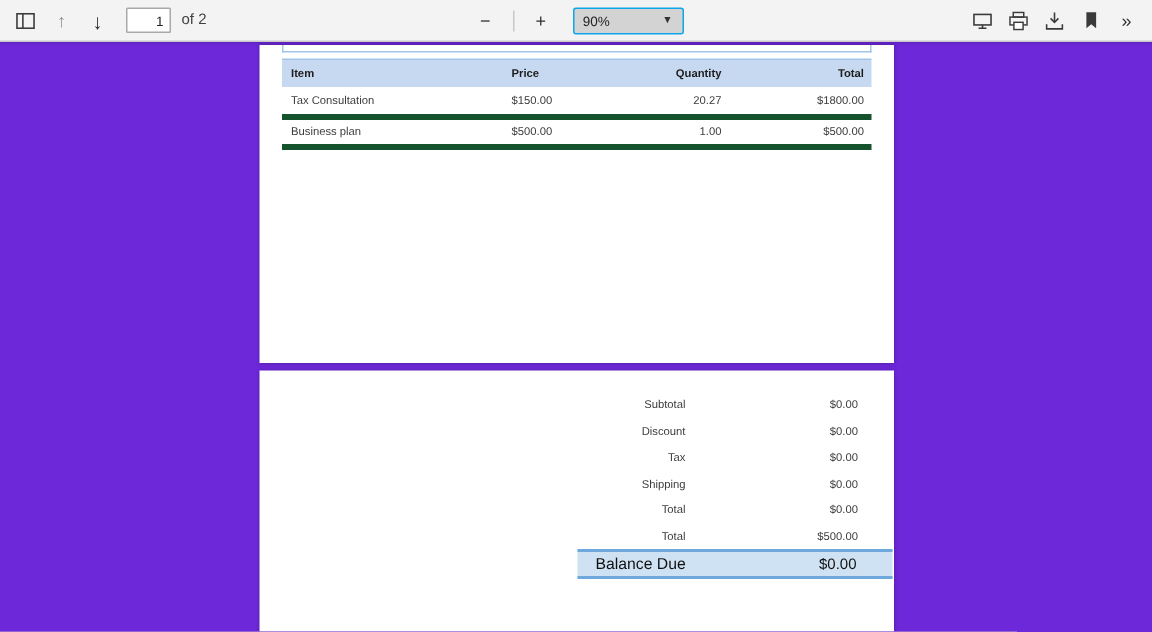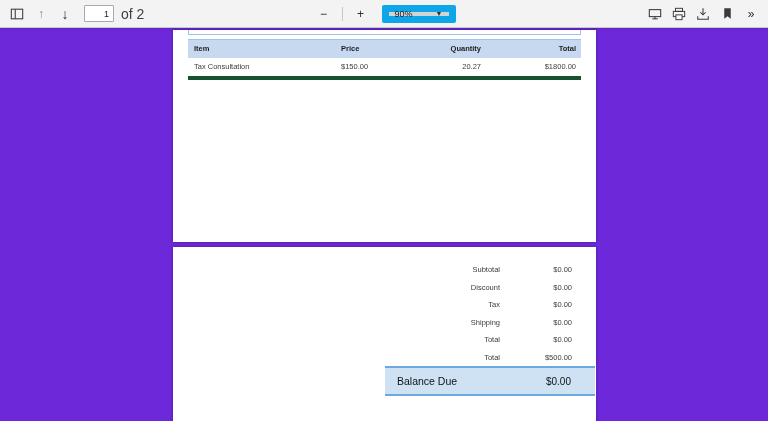--- a/index.html
+++ b/index.html
@@ -34,25 +34,25 @@
   }
   .glyph{font-size:12px;line-height:1;color:#2e2e2e;}
   .glyph.dim{color:#8a8a8a;}
   .glyph.big{font-size:14px;font-weight:bold;}
   .page-input{
     width:30px;height:17px;margin-left:6px;
     border:1px solid #a9a9a9;border-radius:1px;background:#fff;
     font-size:9px;text-align:right;padding:0 4px 0 2px;color:#222;
     font-family:"Liberation Sans",sans-serif;
   }
-  .page-count{font-size:14px;color:#404040;margin:0 8px 0 5px;}
+  .page-count{font-size:10px;color:#404040;margin:0 8px 0 5px;}
   .tb-divider{width:1px;height:14px;background:#c7c7c7;margin:0 3px;}
   .zoom-select{
     height:18px;min-width:74px;margin-left:6px;
-    background:#d3d3d3;border:7px solid #0ea5e9;border-radius:2px;
+    background:#d3d3d3;border:1px solid #0ea5e9;border-radius:2px;
     display:flex;align-items:center;padding:0 6px;gap:6px;cursor:pointer;
     font-size:9px;color:#222;
   }
   .zoom-caret{margin-left:auto;font-size:7px;color:#333;}
   .icon-svg{display:block;}
   
   .content{
     position:absolute;top:28px;left:0;right:0;bottom:0;
     background:#6d28d9;overflow:hidden;
   }
@@ -80,25 +80,25 @@
   .invoice-table td{height:20px;border-bottom:4px solid #14532d;color:#3c3c3c;}
   .col-item{width:152px;text-align:left;padding-left:6px;}
   .col-price{width:80px;text-align:left;padding-right:5px;}
   .col-qty{width:66px;text-align:right;padding-right:5px;}
   .col-total{width:95px;text-align:right;padding-right:5px;}
   
   .summary{
     position:absolute;top:14px;right:24px;width:190px;
     font-size:7.5px;color:#3c3c3c;
   }
-  .summary-row{display:flex;height:17.5px;align-items:center;}
+  .summary-row{display:flex;height:17.5px;align-items:center;gap:43px;}
   .summary-label{flex:1;text-align:right;}
   .summary-value{width:72px;text-align:right;}
   .balance-band{
-    position:absolute;left:212px;right:1px;top:119px;height:30px;
+    position:absolute;left:212px;right:1px;top:119px;height:20px;
     background:var(--band_bg);
     border-top:2px solid var(--band_border);
     border-bottom:2px solid var(--band_border);
     display:flex;align-items:center;
     padding:0 24px 0 12px;color:#111;
   }
   .balance-label{font-size:10.5px;flex:1;text-align:left;}
   .balance-value{font-size:10px;text-align:right;}
 </style>
 </head>
@@ -192,20 +192,26 @@
           <th class="col-total">Total</th>
         </tr>
       </thead>
       <tbody>
         <tr>
           <td class="col-item">Tax Consultation</td>
           <td class="col-price">$150.00</td>
           <td class="col-qty">20.27</td>
           <td class="col-total">$1800.00</td>
         </tr>
+        <tr>
+          <td class="col-item">Business plan</td>
+          <td class="col-price">$500.00</td>
+          <td class="col-qty">1.00</td>
+          <td class="col-total">$500.00</td>
+        </tr>
       </tbody>
     </table>
   </div>
 
   <div class="page page2">
     <div class="summary">
       <div class="summary-row">
         <span class="summary-label">Subtotal</span>
         <span class="summary-value">$0.00</span>
       </div>

